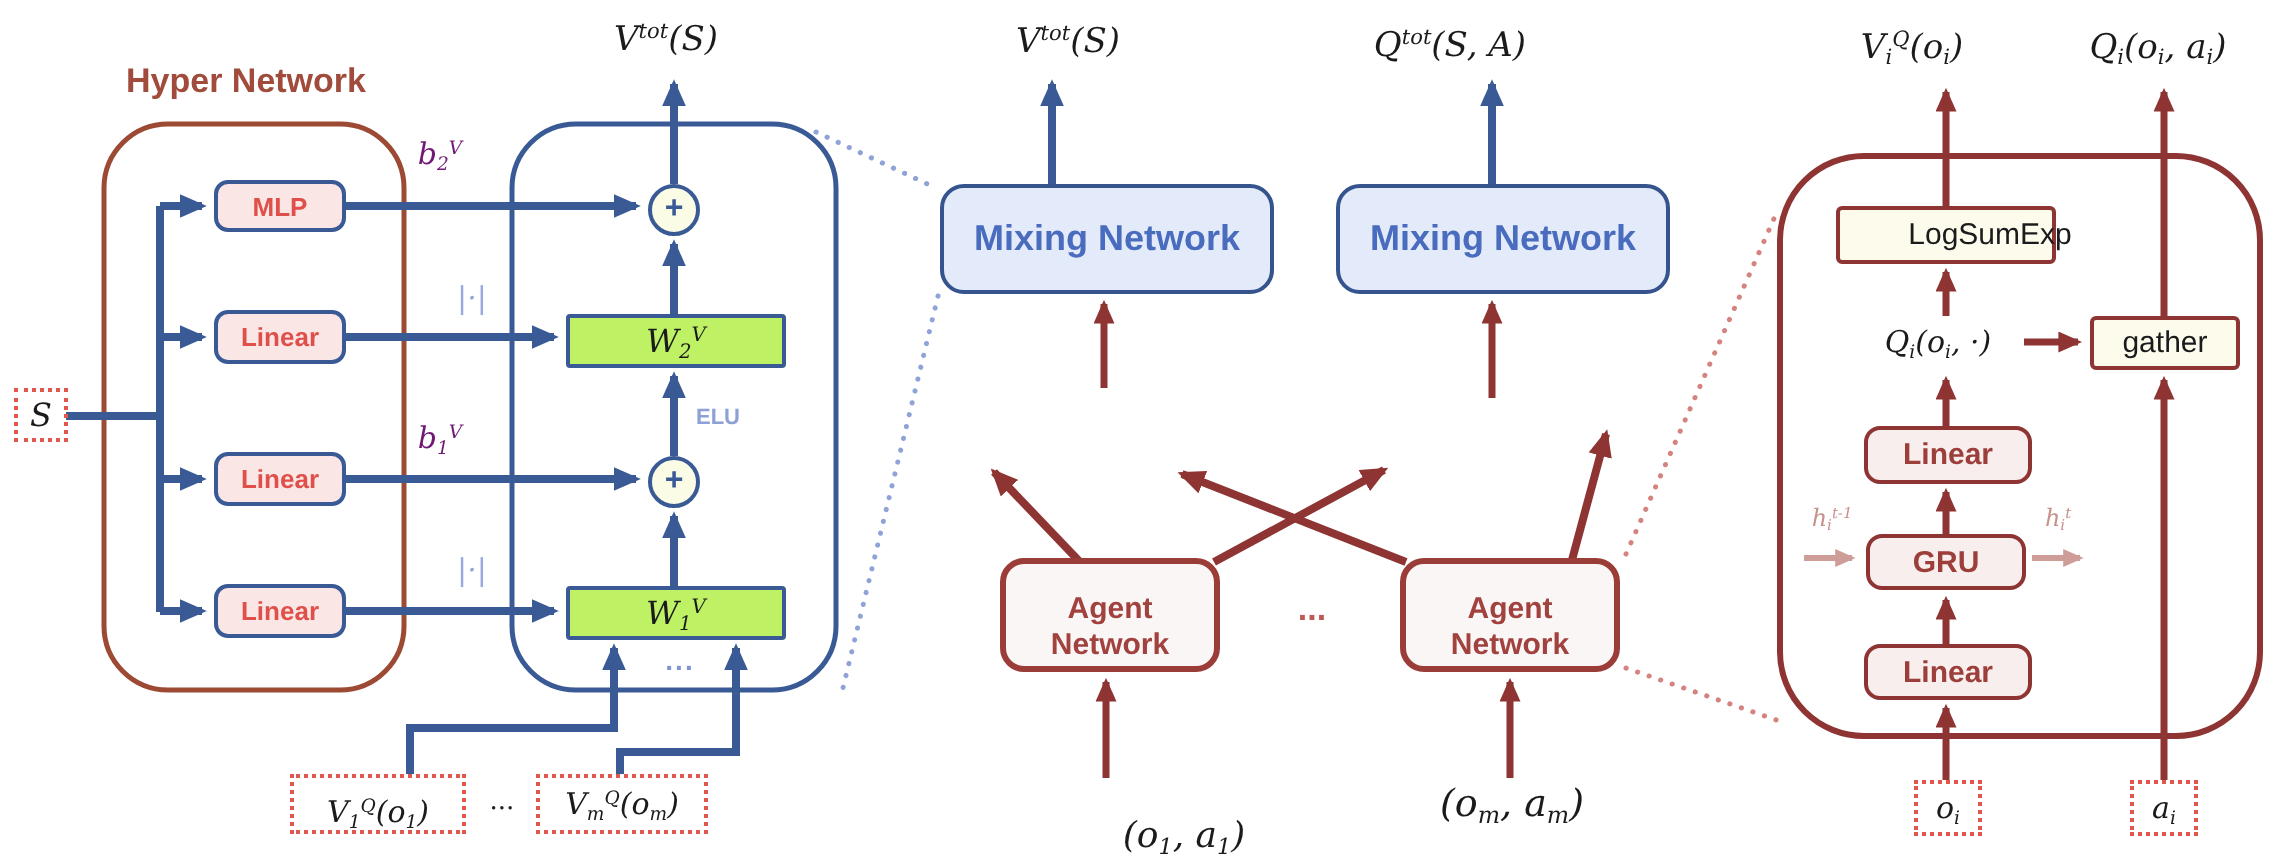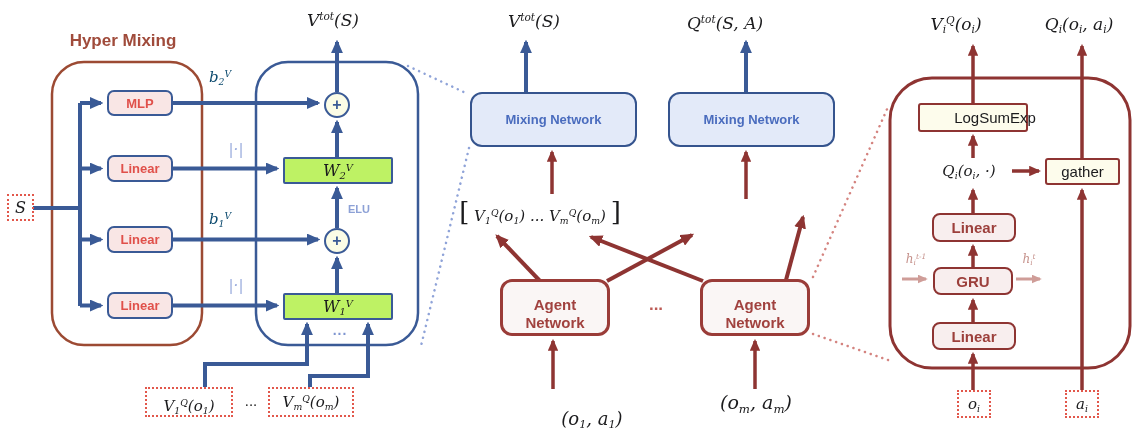--- a/index.html
+++ b/index.html
@@ -13,26 +13,26 @@
   sup,sub{font-size:62%;line-height:0;}
   sup{vertical-align:0.55em;}
   sub{vertical-align:-0.3em;}
   
   .hypbox{background:#f9e6e5;border:2.5px solid #3a5a96;border-radius:7px;
           color:#e0504a;font-weight:bold;font-size:13px;}
   .wbox{background:#bef264;border:2.5px solid #3a5a96;border-radius:2px;
         font-family:"DejaVu Serif",serif;font-style:italic;font-size:16px;color:#1b1b1d;}
   .plus{background:#fbfce6;border:2.5px solid #3a5a96;border-radius:50%;
         color:#3a5a96;font-weight:bold;font-size:16px;line-height:1;padding-bottom:1px;}
-  .bluemath{color:#0c4a6e;font-size:15px;}
+  .bluemath{color:#701a75;font-size:15px;}
   .absmath{color:#97a9dc;font-size:15px;}
   .sans{font-family:"Liberation Sans",sans-serif;font-style:normal;}
   
   .mix{background:#e3eaf9;border:2.5px solid #35548e;border-radius:12px;
-       color:#4a6cbe;font-weight:bold;font-size:13px;}
+       color:#4a6cbe;font-weight:bold;font-size:18px;}
   .agent{background:#faf6f5;border:3px solid #9a3c38;border-radius:12px;
          color:#a1423f;font-weight:bold;font-size:15px;line-height:1.25;white-space:normal;align-items:flex-end;}
   .bigbr{font-size:26px;font-style:normal;font-family:"DejaVu Serif",serif;}
   
   .lse{background:#fdfcec;border:2.5px solid #8e3432;border-radius:3px;
        color:#1b1b1d;font-size:15px;}
   .rlin{background:#f8eeee;border:2.5px solid #8e3432;border-radius:8px;
         color:#9c3f3b;font-weight:bold;font-size:15px;}
   .dotbox{border:2px dotted #e2574b;background:transparent;
           font-family:"DejaVu Serif",serif;font-style:italic;font-size:15px;color:#1b1b1d;}
@@ -108,21 +108,21 @@
       <path d="M1082 390 V190" marker-end="url(#mr)"></path>
       <path d="M1082 158 V46" marker-end="url(#mr)"></path>
     </g>
 
     <g stroke="#cf9d98" stroke-width="3" fill="none">
       <path d="M902 279 H926" marker-end="url(#mp)"></path>
       <path d="M1016 279 H1040" marker-end="url(#mp)"></path>
     </g>
   </svg>
 
-  <div class="lbl sans" style="left:123px;top:41px;font-size:17px;font-weight:bold;color:#a04b3b;">Hyper Mixing</div>
+  <div class="lbl sans" style="left:123px;top:41px;font-size:17px;font-weight:bold;color:#a04b3b;">Hyper Network</div>
 
   <div class="lbl" style="left:333px;top:20px;font-size:17px;">V<sup>tot</sup>(S)</div>
 
   <div class="bx dotbox" style="left:7px;top:194px;width:27px;height:27px;font-size:16px;">
     <span>S</span>
   </div>
 
   <div class="bx hypbox" style="left:107px;top:90px;width:66px;height:26px;">
     <span>MLP</span>
   </div>
@@ -167,25 +167,20 @@
   <div class="lbl" style="left:534px;top:21px;font-size:17px;">V<sup>tot</sup>(S)</div>
   <div class="lbl" style="left:725px;top:23px;font-size:17px;">Q<sup>tot</sup>(S, A)</div>
 
   <div class="bx mix" style="left:470px;top:92px;width:167px;height:55px;">
     <span>Mixing Network</span>
   </div>
   <div class="bx mix" style="left:668px;top:92px;width:167px;height:55px;">
     <span>Mixing Network</span>
   </div>
 
-  <div class="lbl" style="left:540px;top:212px;font-size:15px;">
-    <span class="bigbr">[</span>
-    <span>V<sub>1</sub><sup>Q</sup>(o<sub>1</sub>) ... V<sub>m</sub><sup>Q</sup>(o<sub>m</sub>)</span>
-    <span class="bigbr">]</span>
-  </div>
 
   <div class="bx agent" style="left:500px;top:279px;width:110px;height:57px;">
     <span>Agent Network</span>
   </div>
   <div class="lbl sans" style="left:656px;top:305px;font-size:17px;font-weight:bold;color:#bc5b55;">...</div>
   <div class="bx agent" style="left:700px;top:279px;width:110px;height:57px;">
     <span>Agent Network</span>
   </div>
 
   <div class="lbl" style="left:544px;top:418px;font-size:18px;margin-left:48px;">(o<sub>1</sub>, a<sub>1</sub>)</div>

